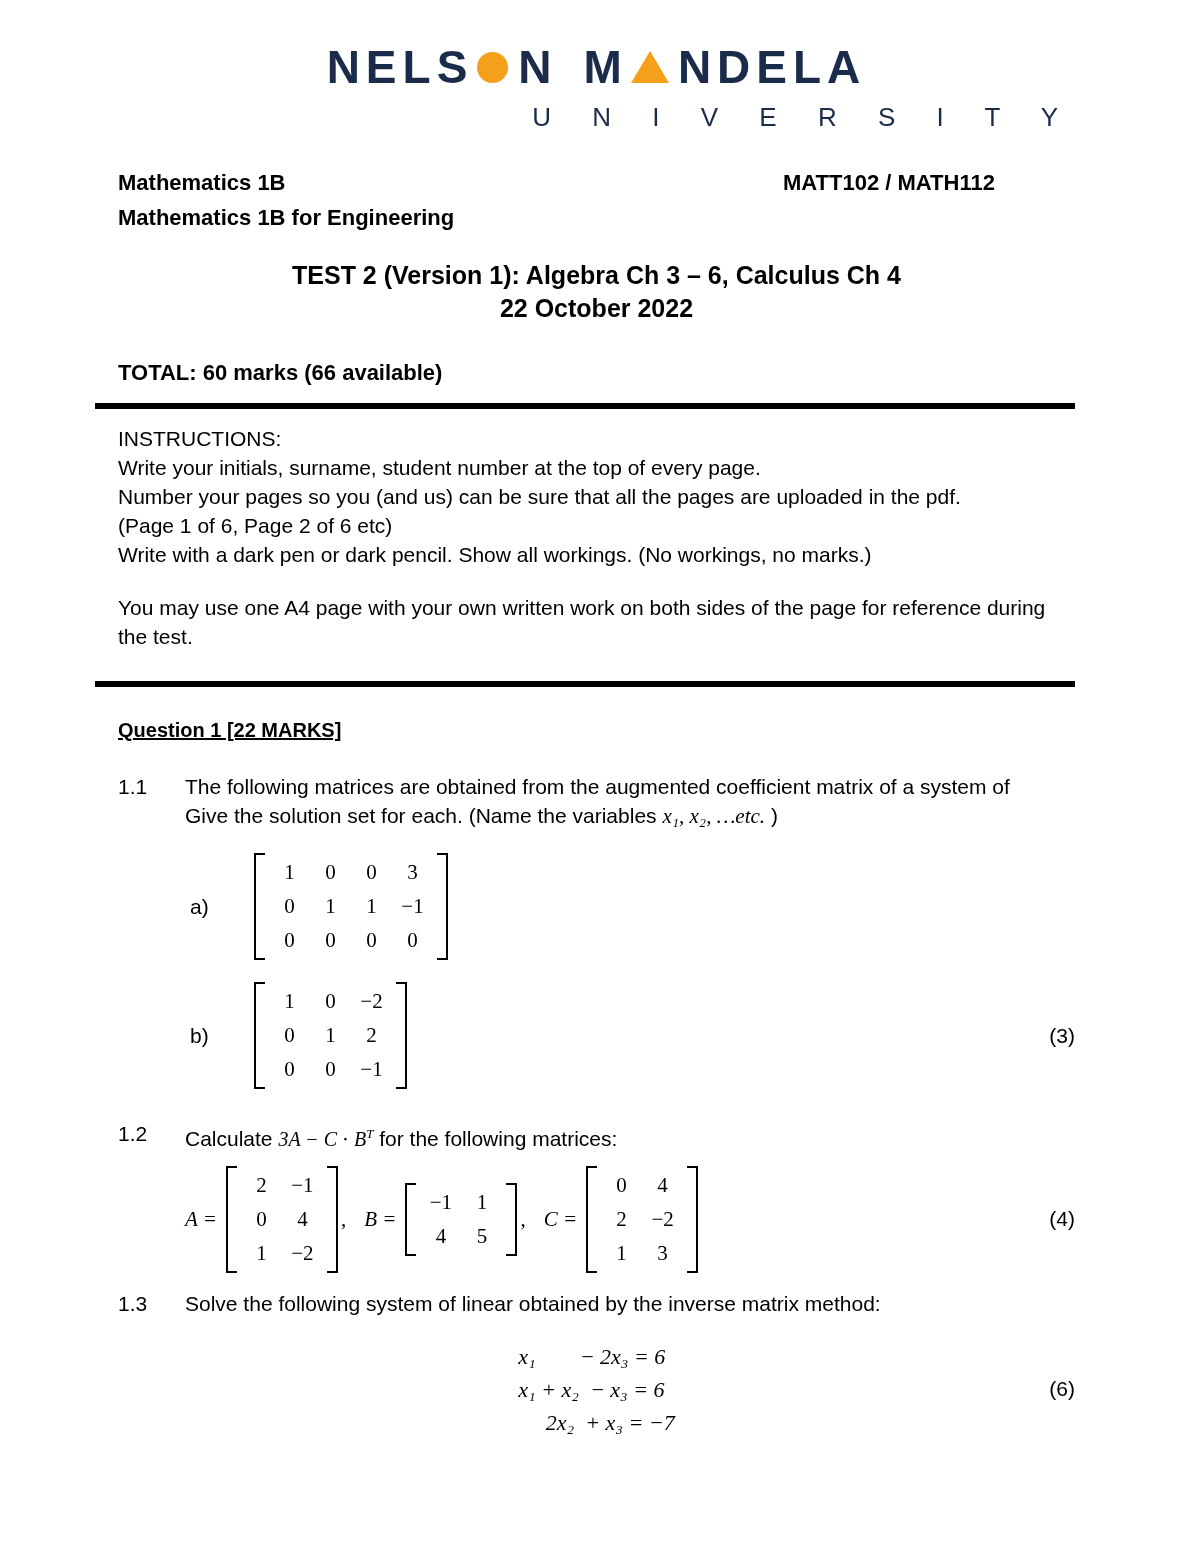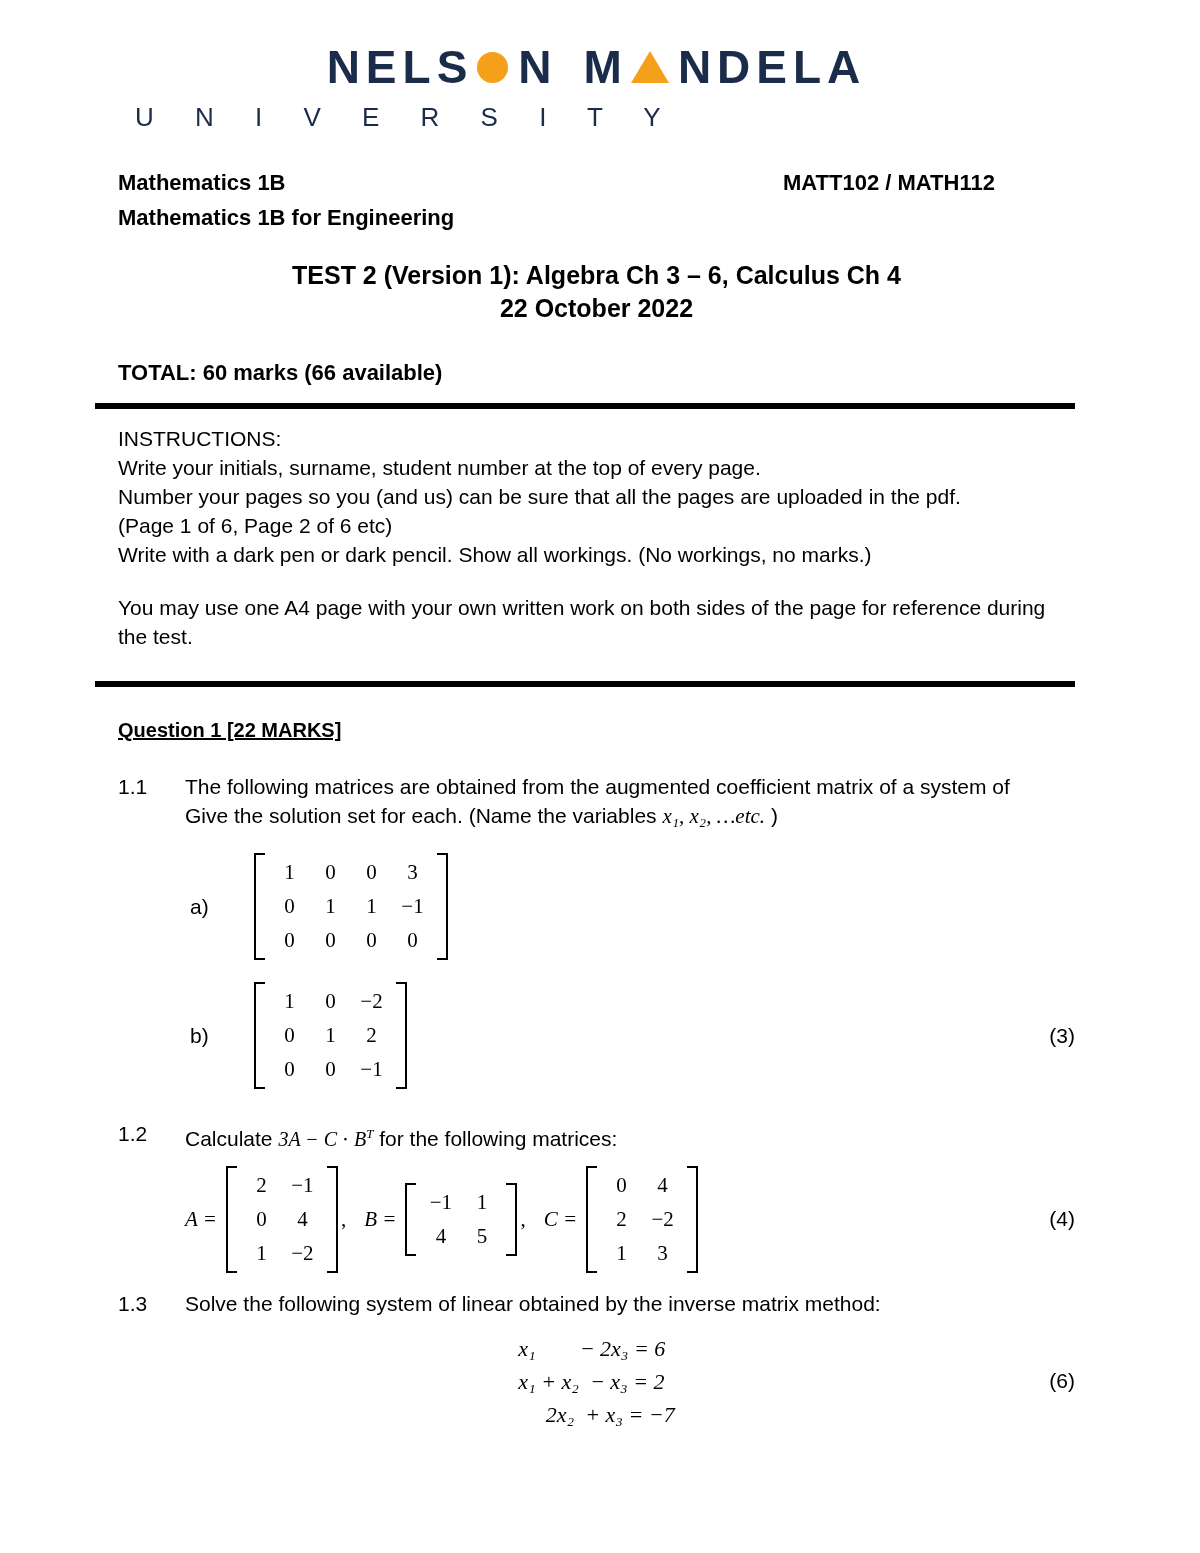--- a/index.html
+++ b/index.html
@@ -1,20 +1,20 @@
 <!DOCTYPE html>
 <html><head>
 <meta charset="utf-8">
 <style>
   html,body{margin:0;padding:0;background:#ffffff;}
   .page{position:relative;width:1200px;height:1553px;box-sizing:border-box;background:#fff;color:#000;
         font-family:"Liberation Sans","DejaVu Sans",sans-serif;padding:44px 125px 0 118px;overflow:hidden;}
 
   
-  .logo{text-align:left;}
+  .logo{text-align:right;}
   .wordmark{display:flex;justify-content:center;align-items:center;font-weight:bold;font-size:46px;
             letter-spacing:6px;color:#1b2b4a;line-height:1;}
   .logo-circle{width:31px;height:31px;border-radius:50%;background:#f5a01b;display:inline-block;margin:0 10px 0 4px;}
   .logo-gap{display:inline-block;width:26px;}
   .logo-triangle{width:0;height:0;border-left:19px solid transparent;border-right:19px solid transparent;
                  border-bottom:32px solid #f5a01b;display:inline-block;margin:0 9px 1px 3px;}
   .univ{margin-top:12px;font-size:26px;letter-spacing:17px;padding-left:17px;color:#1b2b4a;font-weight:400;}
 
   
   .two-col{display:flex;font-weight:bold;font-size:22px;line-height:35px;}
@@ -50,21 +50,21 @@
 
   .part-row{display:flex;align-items:center;margin-top:22px;padding-left:72px;font-size:21px;}
   .part-label{width:64px;flex:none;}
   .marks{margin-left:auto;align-self:center;font-size:21px;}
 
   .matrices-row{display:flex;align-items:center;margin-top:12px;padding-left:67px;font-size:21px;}
   .mlabel{margin-right:9px;font-size:21px;}
   .comma{margin:0 18px 0 3px;font-family:"Liberation Serif","DejaVu Serif",serif;align-self:center;}
 
   
-  .equations-wrap{position:relative;margin-top:14px;}
+  .equations-wrap{position:relative;margin-top:22px;}
   .equations{width:max-content;margin:0 auto;font-size:22px;line-height:33px;}
   .eq{white-space:pre;}
   .marks-abs{position:absolute;right:0;top:50%;transform:translateY(-50%);font-size:21px;
              font-family:"Liberation Sans","DejaVu Sans",sans-serif;font-style:normal;}
 </style>
 </head>
 <body>
 
 <div class="page">
 
@@ -220,19 +220,19 @@
   </div>
 
   <div class="q-row" style="margin-top:16px;">
     <div class="q-num">1.3</div>
     <div class="q-body">Solve the following system of linear obtained by the inverse matrix method:</div>
   </div>
 
   <div class="equations-wrap">
     <div class="equations">
       <div class="eq math">x₁        − 2x₃ = 6</div>
-      <div class="eq math">x₁ + x₂  − x₃ = 2</div>
+      <div class="eq math">x₁ + x₂  − x₃ = 6</div>
       <div class="eq math">     2x₂  + x₃ = −7</div>
     </div>
     <span class="marks marks-abs">(6)</span>
   </div>
 
 </div>
 
 </body></html>

